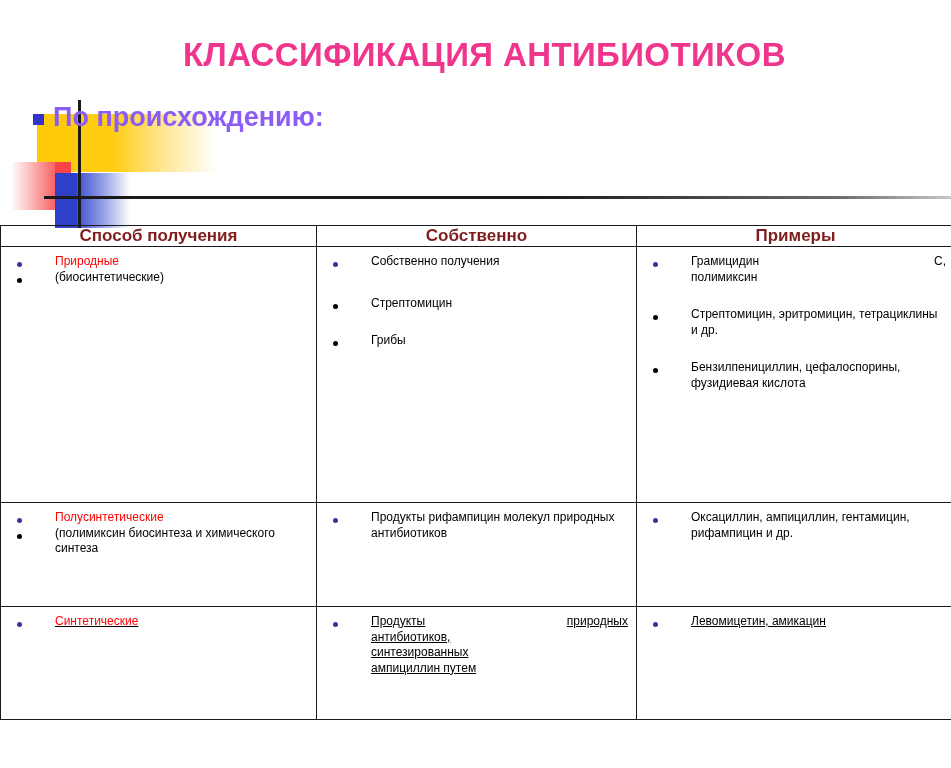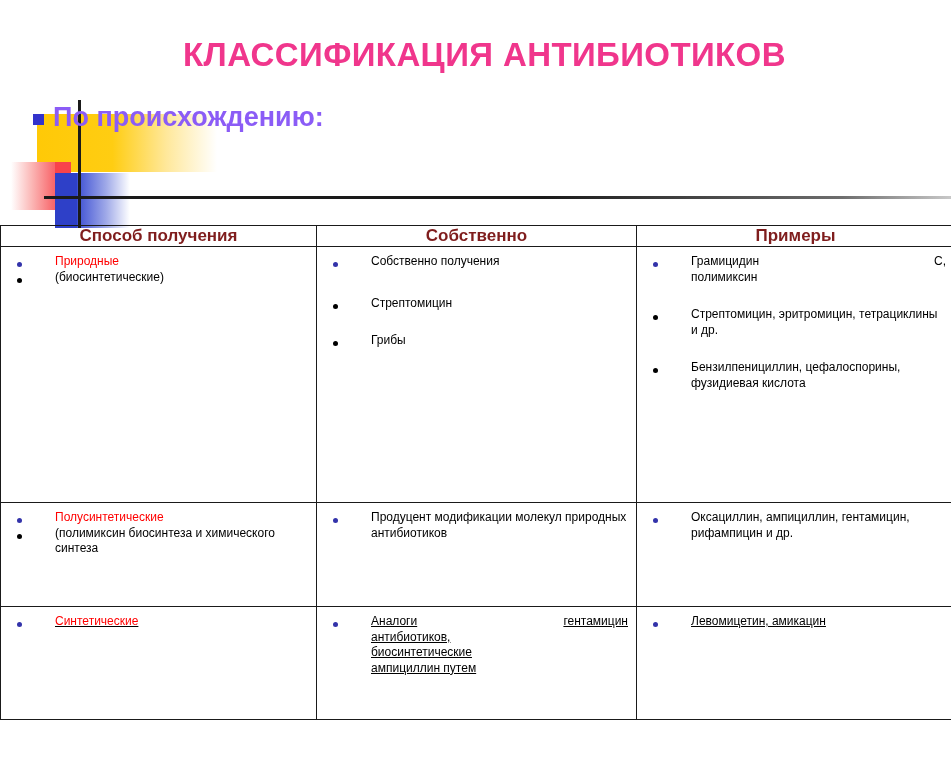--- a/index.html
+++ b/index.html
@@ -293,21 +293,21 @@
             <li>
               <span>(полимиксин биосинтеза и химического синтеза</span>
             </li>
           </ul>
         </div>
       </td>
       <td class="col2">
         <div class="cell">
           <ul class="blist">
             <li class="b-blue">
-              <span>Продуцент модификации молекул природных антибиотиков</span>
+              <span>Продукты рифампицин молекул природных антибиотиков</span>
             </li>
           </ul>
         </div>
       </td>
       <td class="col3">
         <div class="cell">
           <ul class="blist">
             <li class="b-blue">
               <span>Оксациллин, ампициллин, гентамицин, рифампицин и др.</span>
             </li>
@@ -324,25 +324,25 @@
               <span class="red">Синтетические</span>
             </li>
           </ul>
         </div>
       </td>
       <td class="col2">
         <div class="cell">
           <ul class="blist">
             <li class="b-blue">
               <span class="justline">
-                <span>Аналоги</span>
-                <span>гентамицин</span>
+                <span>Продукты</span>
+                <span>природных</span>
               </span>
               <span>антибиотиков,</span><br>
-              <span>биосинтетические</span><br>
+              <span>синтезированных</span><br>
               <span>ампициллин путем</span>
             </li>
           </ul>
         </div>
       </td>
       <td class="col3">
         <div class="cell">
           <ul class="blist">
             <li class="b-blue">
               <span>Левомицетин, амикацин</span>

